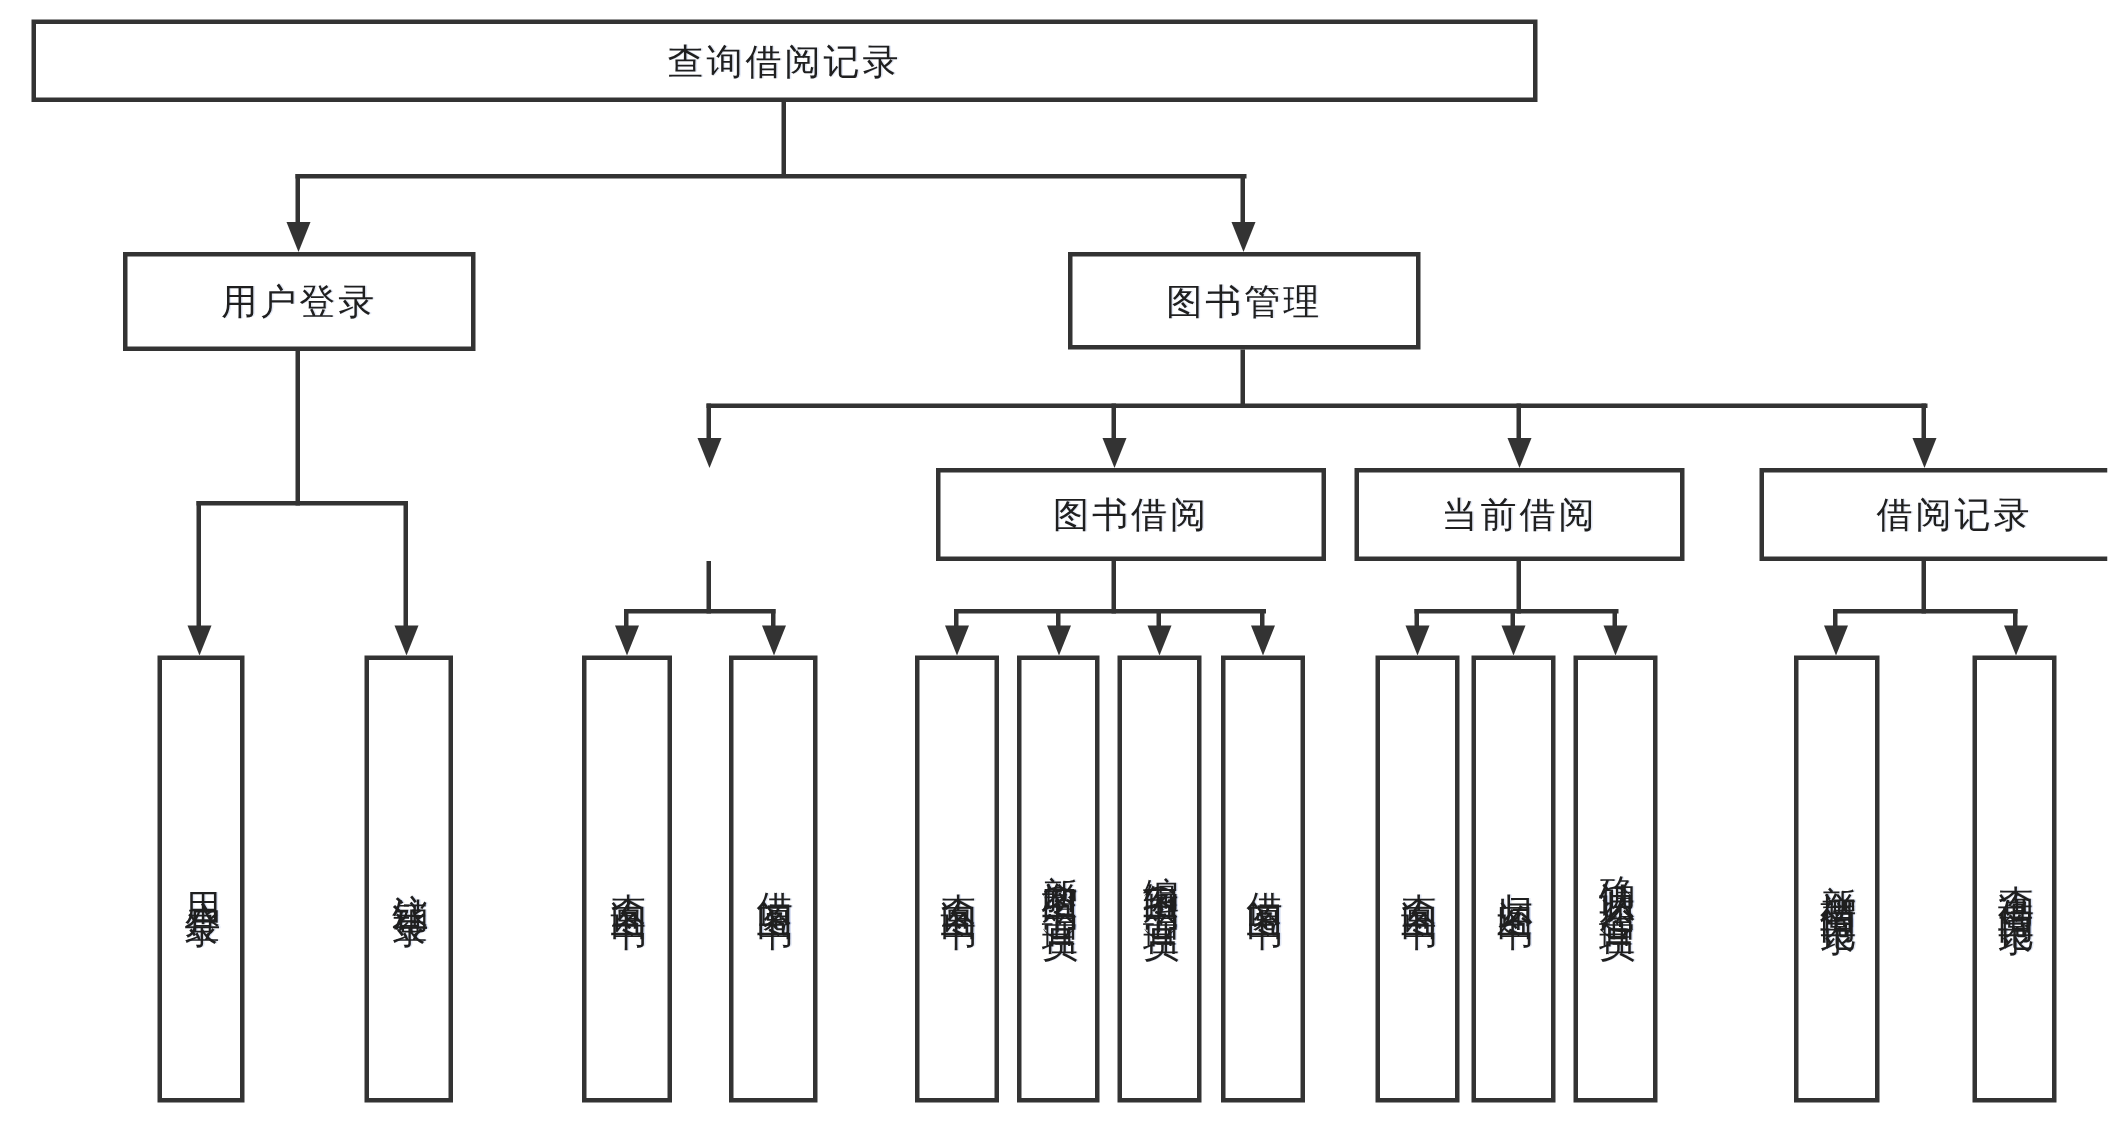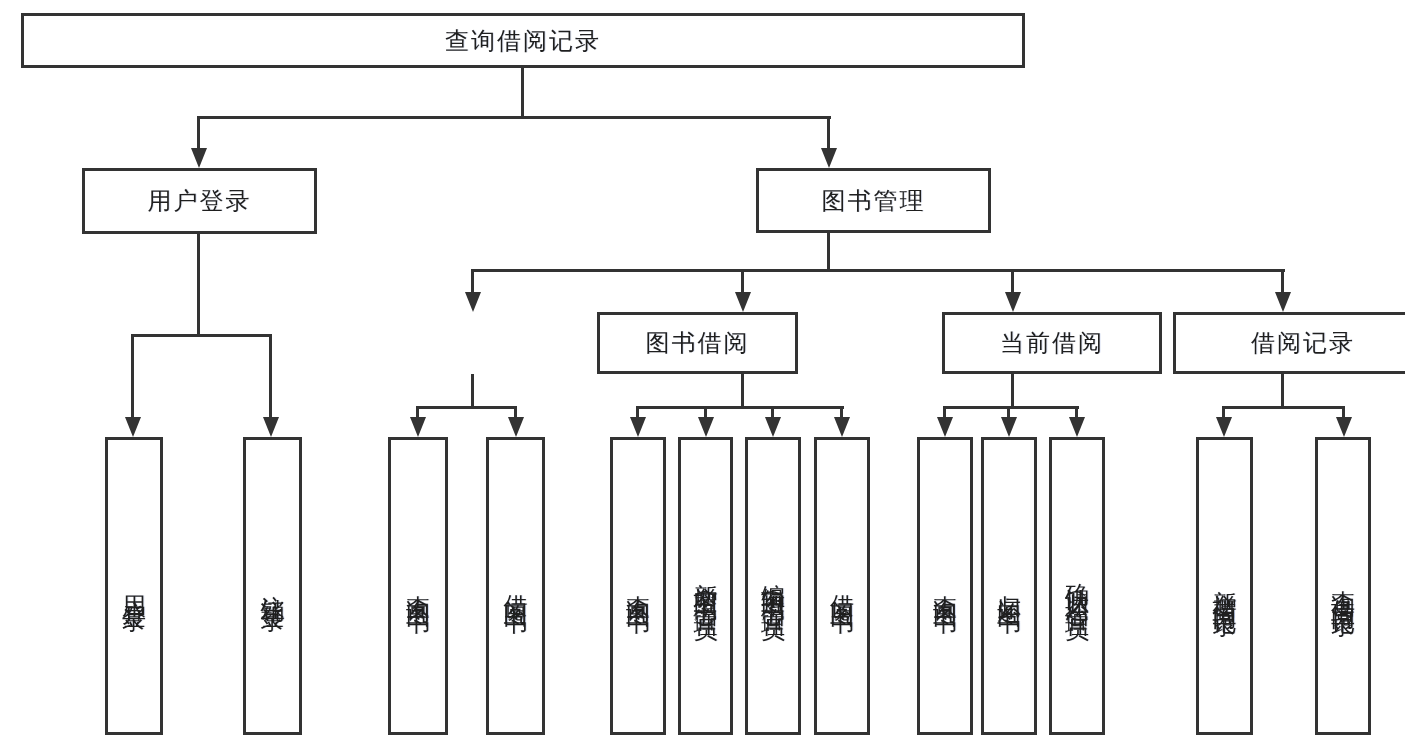--- a/index.html
+++ b/index.html
@@ -40,42 +40,42 @@
   <div class="node" style="left:21px;top:13px;width:1004px;height:55px;">查询借阅记录</div>
 
   <div class="vline" style="left:521px;top:68px;height:50px;"></div>
   <div class="hline" style="left:197px;top:116px;width:634px;"></div>
   <div class="vline" style="left:197px;top:116px;height:34px;"></div>
   <div class="arrow" style="left:191px;top:148px;"></div>
   <div class="vline" style="left:827px;top:116px;height:34px;"></div>
   <div class="arrow" style="left:821px;top:148px;"></div>
 
   <div class="node" style="left:82px;top:168px;width:235px;height:66px;">用户登录</div>
-  <div class="node" style="left:712px;top:168px;width:235px;height:65px;margin-left:44px;">图书管理</div>
+  <div class="node" style="left:712px;top:168px;width:235px;height:65px;">图书管理</div>
 
   <div class="vline" style="left:197px;top:234px;height:103px;"></div>
   <div class="hline" style="left:131px;top:334px;width:141px;"></div>
   <div class="vline" style="left:131px;top:334px;height:84px;"></div>
   <div class="arrow" style="left:125px;top:417px;"></div>
   <div class="vline" style="left:269px;top:334px;height:84px;"></div>
   <div class="arrow" style="left:263px;top:417px;"></div>
 
   <div class="vline" style="left:827px;top:233px;height:38px;"></div>
   <div class="hline" style="left:471px;top:269px;width:814px;"></div>
   <div class="vline" style="left:471px;top:269px;height:25px;"></div>
   <div class="arrow" style="left:465px;top:292px;"></div>
   <div class="vline" style="left:741px;top:269px;height:25px;"></div>
   <div class="arrow" style="left:735px;top:292px;"></div>
   <div class="vline" style="left:1011px;top:269px;height:25px;"></div>
   <div class="arrow" style="left:1005px;top:292px;"></div>
   <div class="vline" style="left:1281px;top:269px;height:25px;"></div>
   <div class="arrow" style="left:1275px;top:292px;"></div>
 
-  <div class="node" style="left:597px;top:312px;width:201px;height:62px;">图书借阅</div>
-  <div class="node" style="left:903px;top:312px;width:220px;height:62px;margin-left:39px;">当前借阅</div>
+  <div class="node" style="left:624px;top:312px;width:260px;height:62px;">图书借阅</div>
+  <div class="node" style="left:903px;top:312px;width:220px;height:62px;">当前借阅</div>
   <div class="node" style="left:1173px;top:312px;width:260px;height:62px;">借阅记录</div>
 
   <div class="vline" style="left:471px;top:374px;height:35px;"></div>
   <div class="hline" style="left:416px;top:406px;width:101px;"></div>
   <div class="vline" style="left:416px;top:406px;height:13px;"></div>
   <div class="arrow" style="left:410px;top:417px;"></div>
   <div class="vline" style="left:514px;top:406px;height:13px;"></div>
   <div class="arrow" style="left:508px;top:417px;"></div>
 
   <div class="vline" style="left:741px;top:374px;height:35px;"></div>

